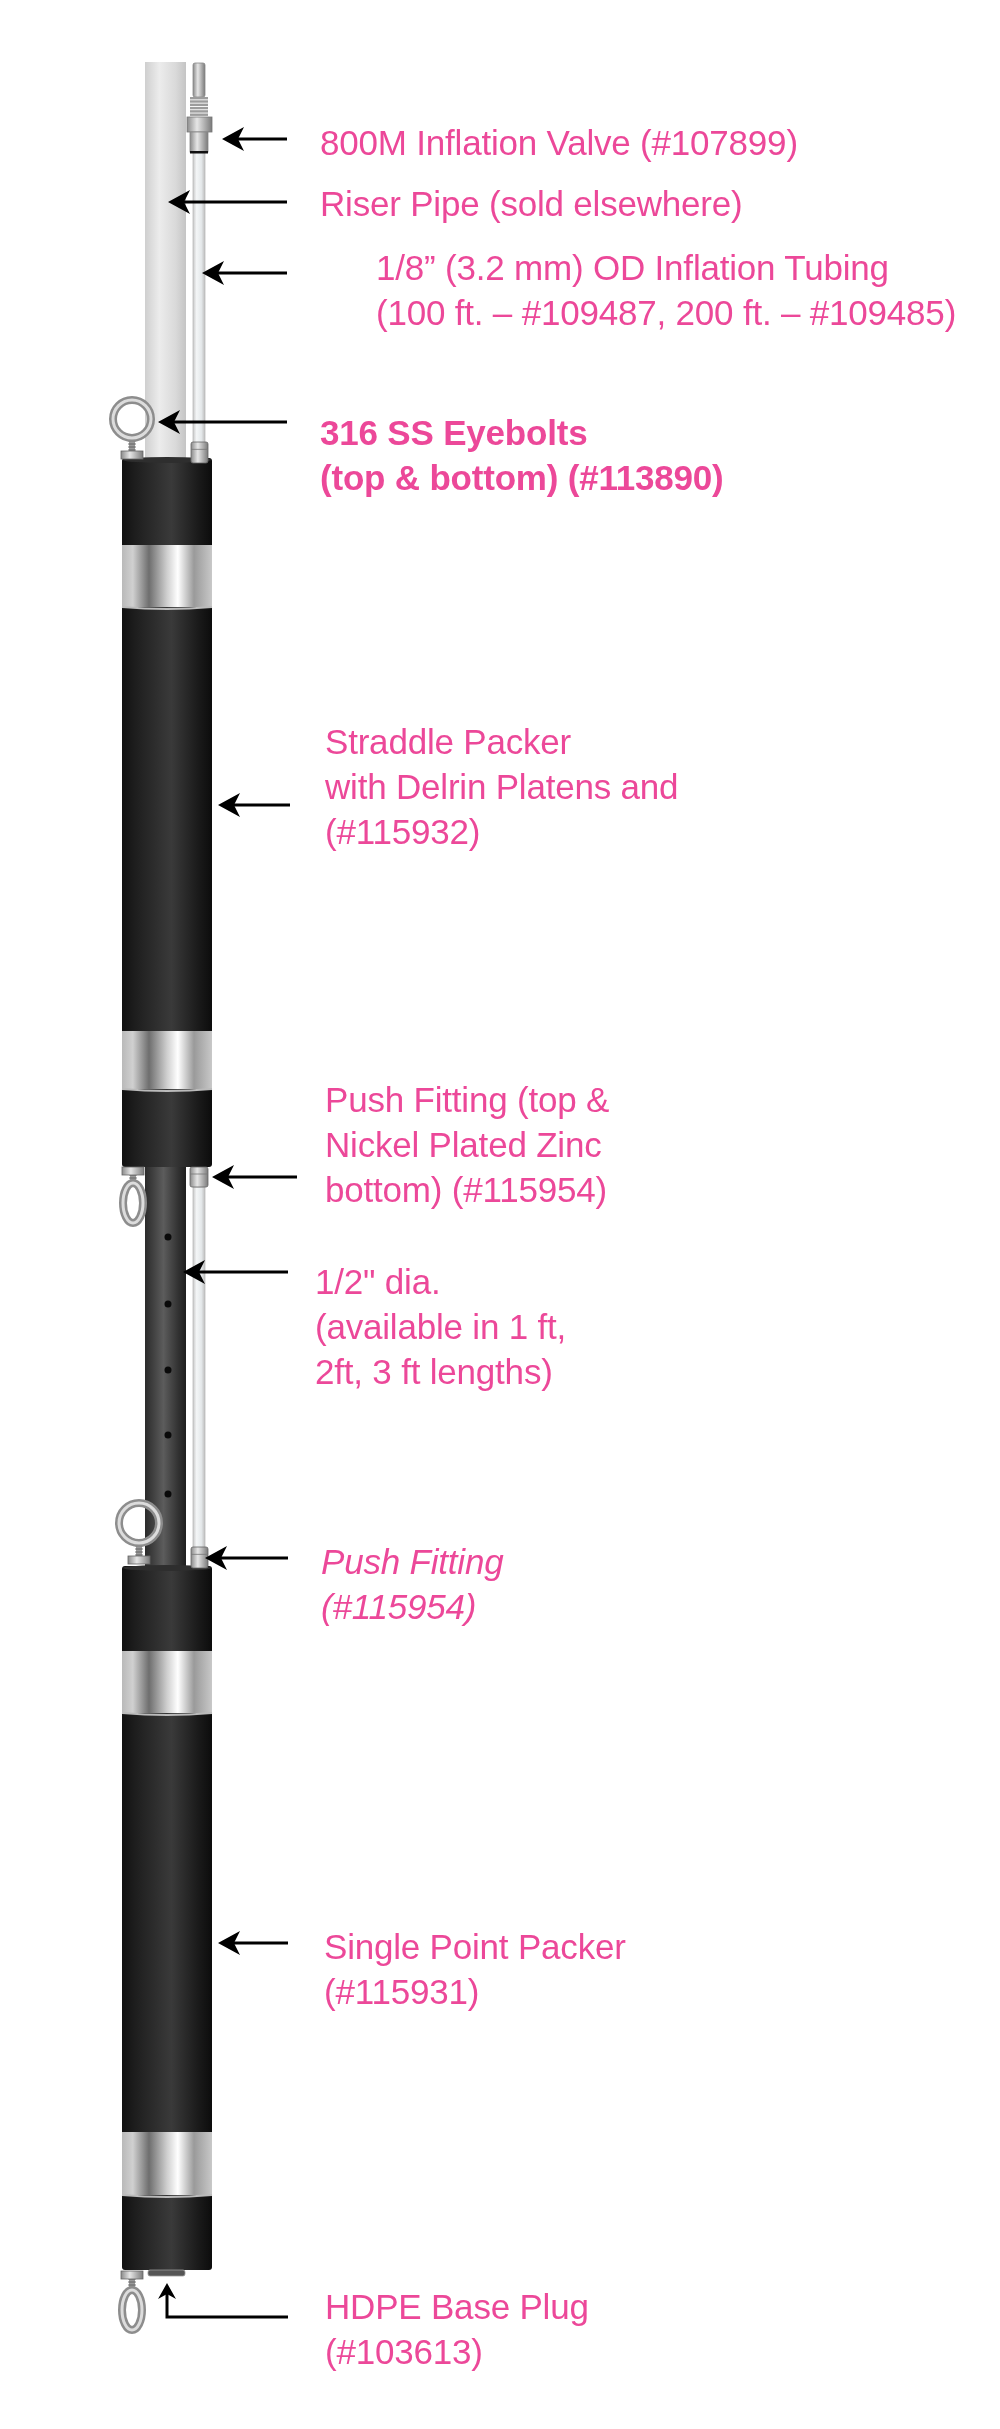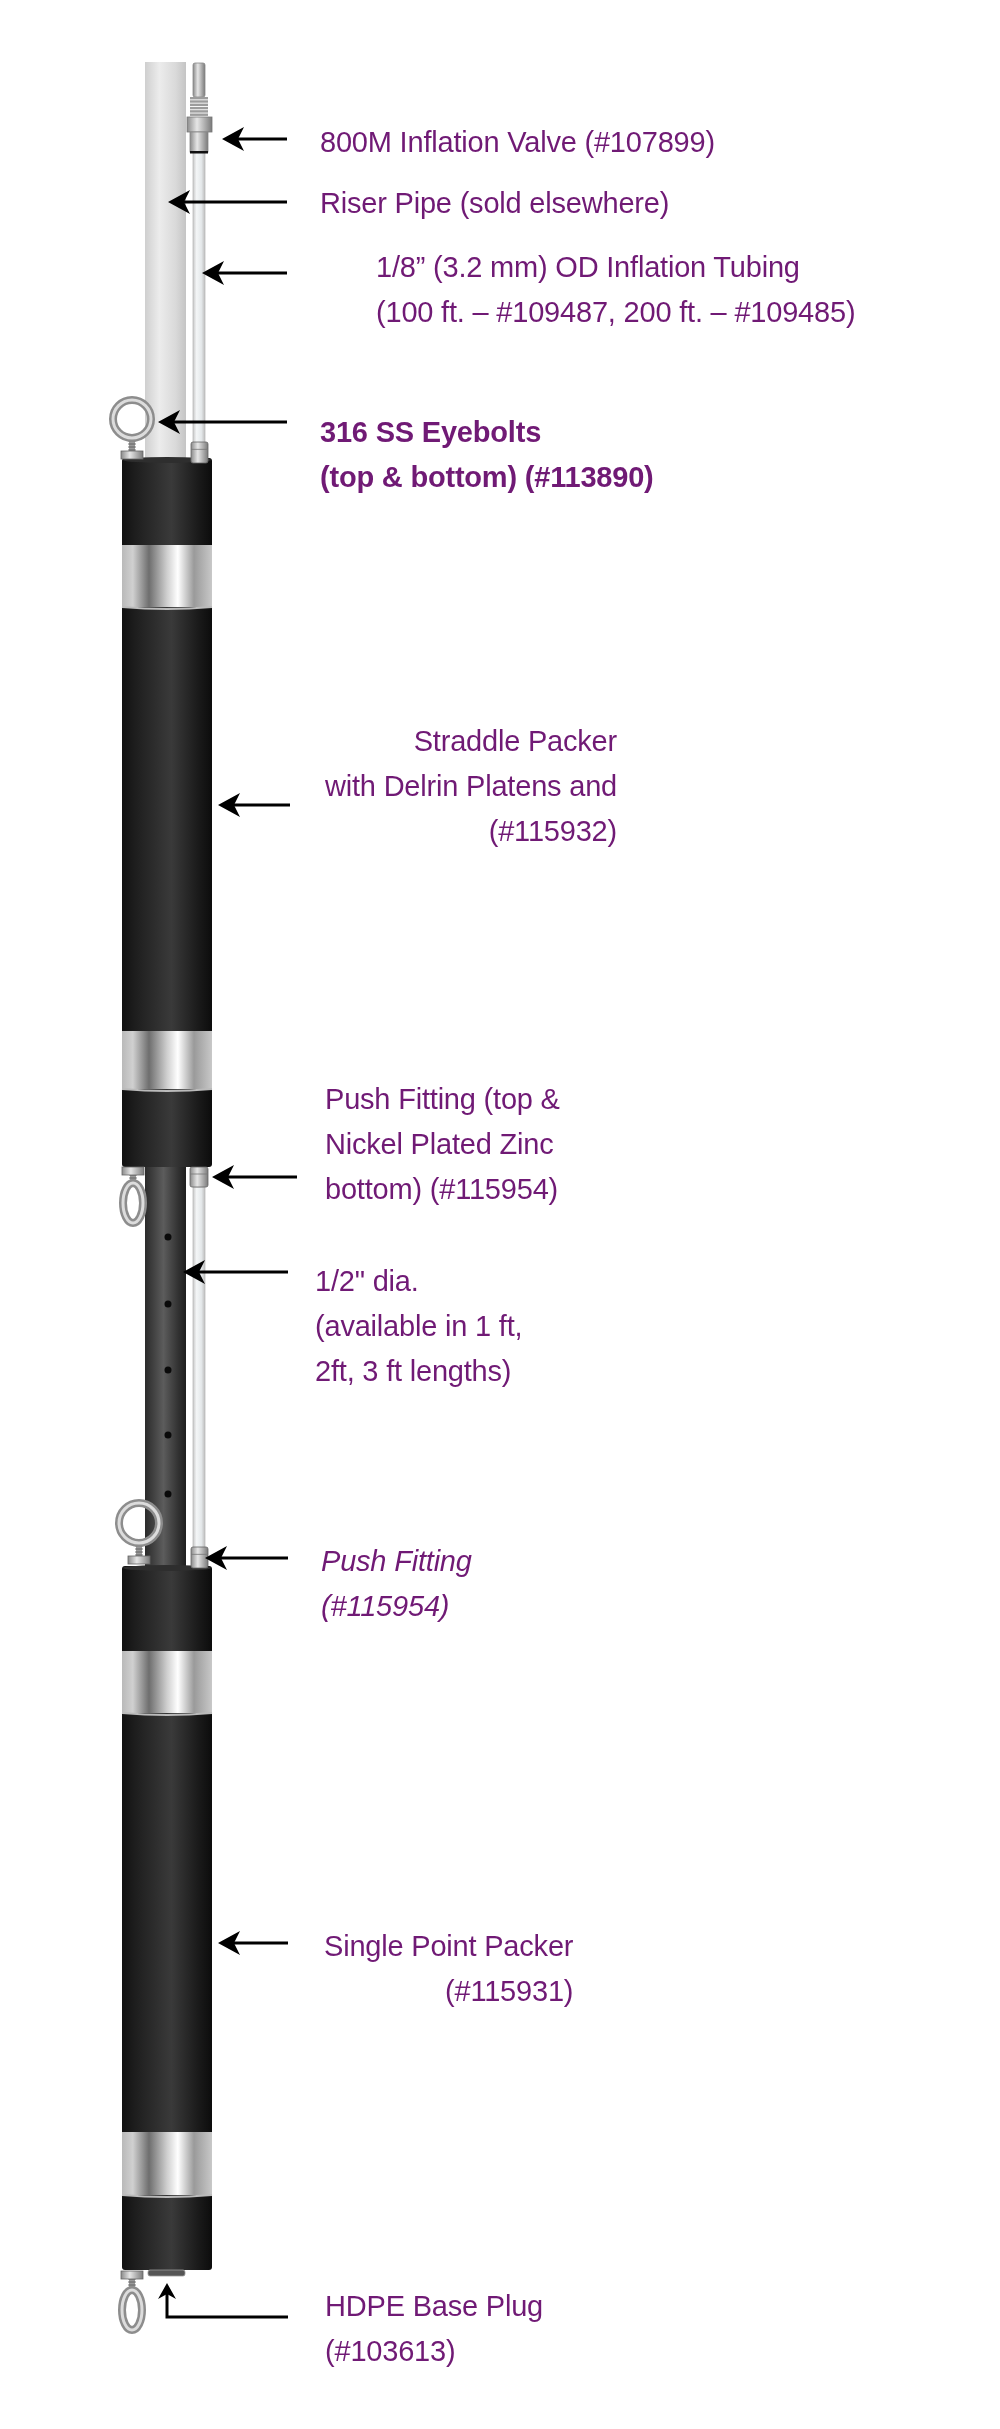--- a/index.html
+++ b/index.html
@@ -1,19 +1,19 @@
 <!DOCTYPE html>
 <html><head>
 <meta charset="utf-8">
 <style>
   html, body { margin: 0; padding: 0; background: #ffffff; }
   body { width: 1000px; height: 2429px; position: relative; overflow: hidden;
          font-family: "Liberation Sans", "DejaVu Sans", sans-serif; }
   #diagram { position: absolute; left: 0; top: 0; width: 1000px; height: 2429px; }
-  .label { position: absolute; color: #701a75; font-size: 29px; line-height: 45px;
+  .label { position: absolute; color: #ec4899; font-size: 35px; line-height: 45px;
            white-space: nowrap; letter-spacing: -0.2px; }
   .label .line { display: block; }
 </style>
 </head>
 <body>
 
 <svg id="diagram" xmlns="http://www.w3.org/2000/svg" width="1000" height="2429" viewBox="0 0 1000 2429">
   <defs>
     <linearGradient id="gRiser" x1="0" x2="1" y1="0" y2="0">
       <stop offset="0" stop-color="#cfcfcf"></stop>
@@ -184,40 +184,40 @@
       <span class="line">Riser Pipe (sold elsewhere)</span>
     </div>
     <div class="label" style="left: 328px; top: 245px; margin-left: 48px;">
       <span class="line">1/8” (3.2 mm) OD Inflation Tubing</span>
       <span class="line">(100 ft. – #109487, 200 ft. – #109485)</span>
     </div>
     <div class="label" style="left: 320px; top: 410px; font-weight: bold;">
       <span class="line">316 SS Eyebolts</span>
       <span class="line">(top &amp; bottom) (#113890)</span>
     </div>
-    <div class="label" style="left: 325px; top: 719px; text-align: right;">
+    <div class="label" style="left: 325px; top: 719px;">
       <span class="line">Straddle Packer</span>
       <span class="line">with Delrin Platens and</span>
       <span class="line">(#115932)</span>
     </div>
     <div class="label" style="left: 325px; top: 1077px;">
       <span class="line">Push Fitting (top &amp;</span>
       <span class="line">Nickel Plated Zinc</span>
       <span class="line">bottom) (#115954)</span>
     </div>
     <div class="label" style="left: 315px; top: 1259px;">
       <span class="line">1/2" dia.</span>
       <span class="line">(available in 1 ft,</span>
       <span class="line">2ft, 3 ft lengths)</span>
     </div>
     <div class="label" style="left: 321px; top: 1539px; font-style: italic;">
       <span class="line">Push Fitting</span>
       <span class="line">(#115954)</span>
     </div>
-    <div class="label" style="left: 324px; top: 1924px; text-align: right;">
+    <div class="label" style="left: 324px; top: 1924px;">
       <span class="line">Single Point Packer</span>
       <span class="line">(#115931)</span>
     </div>
     <div class="label" style="left: 325px; top: 2284px;">
       <span class="line">HDPE Base Plug</span>
       <span class="line">(#103613)</span>
     </div>
   </div>
 
 </body></html>

